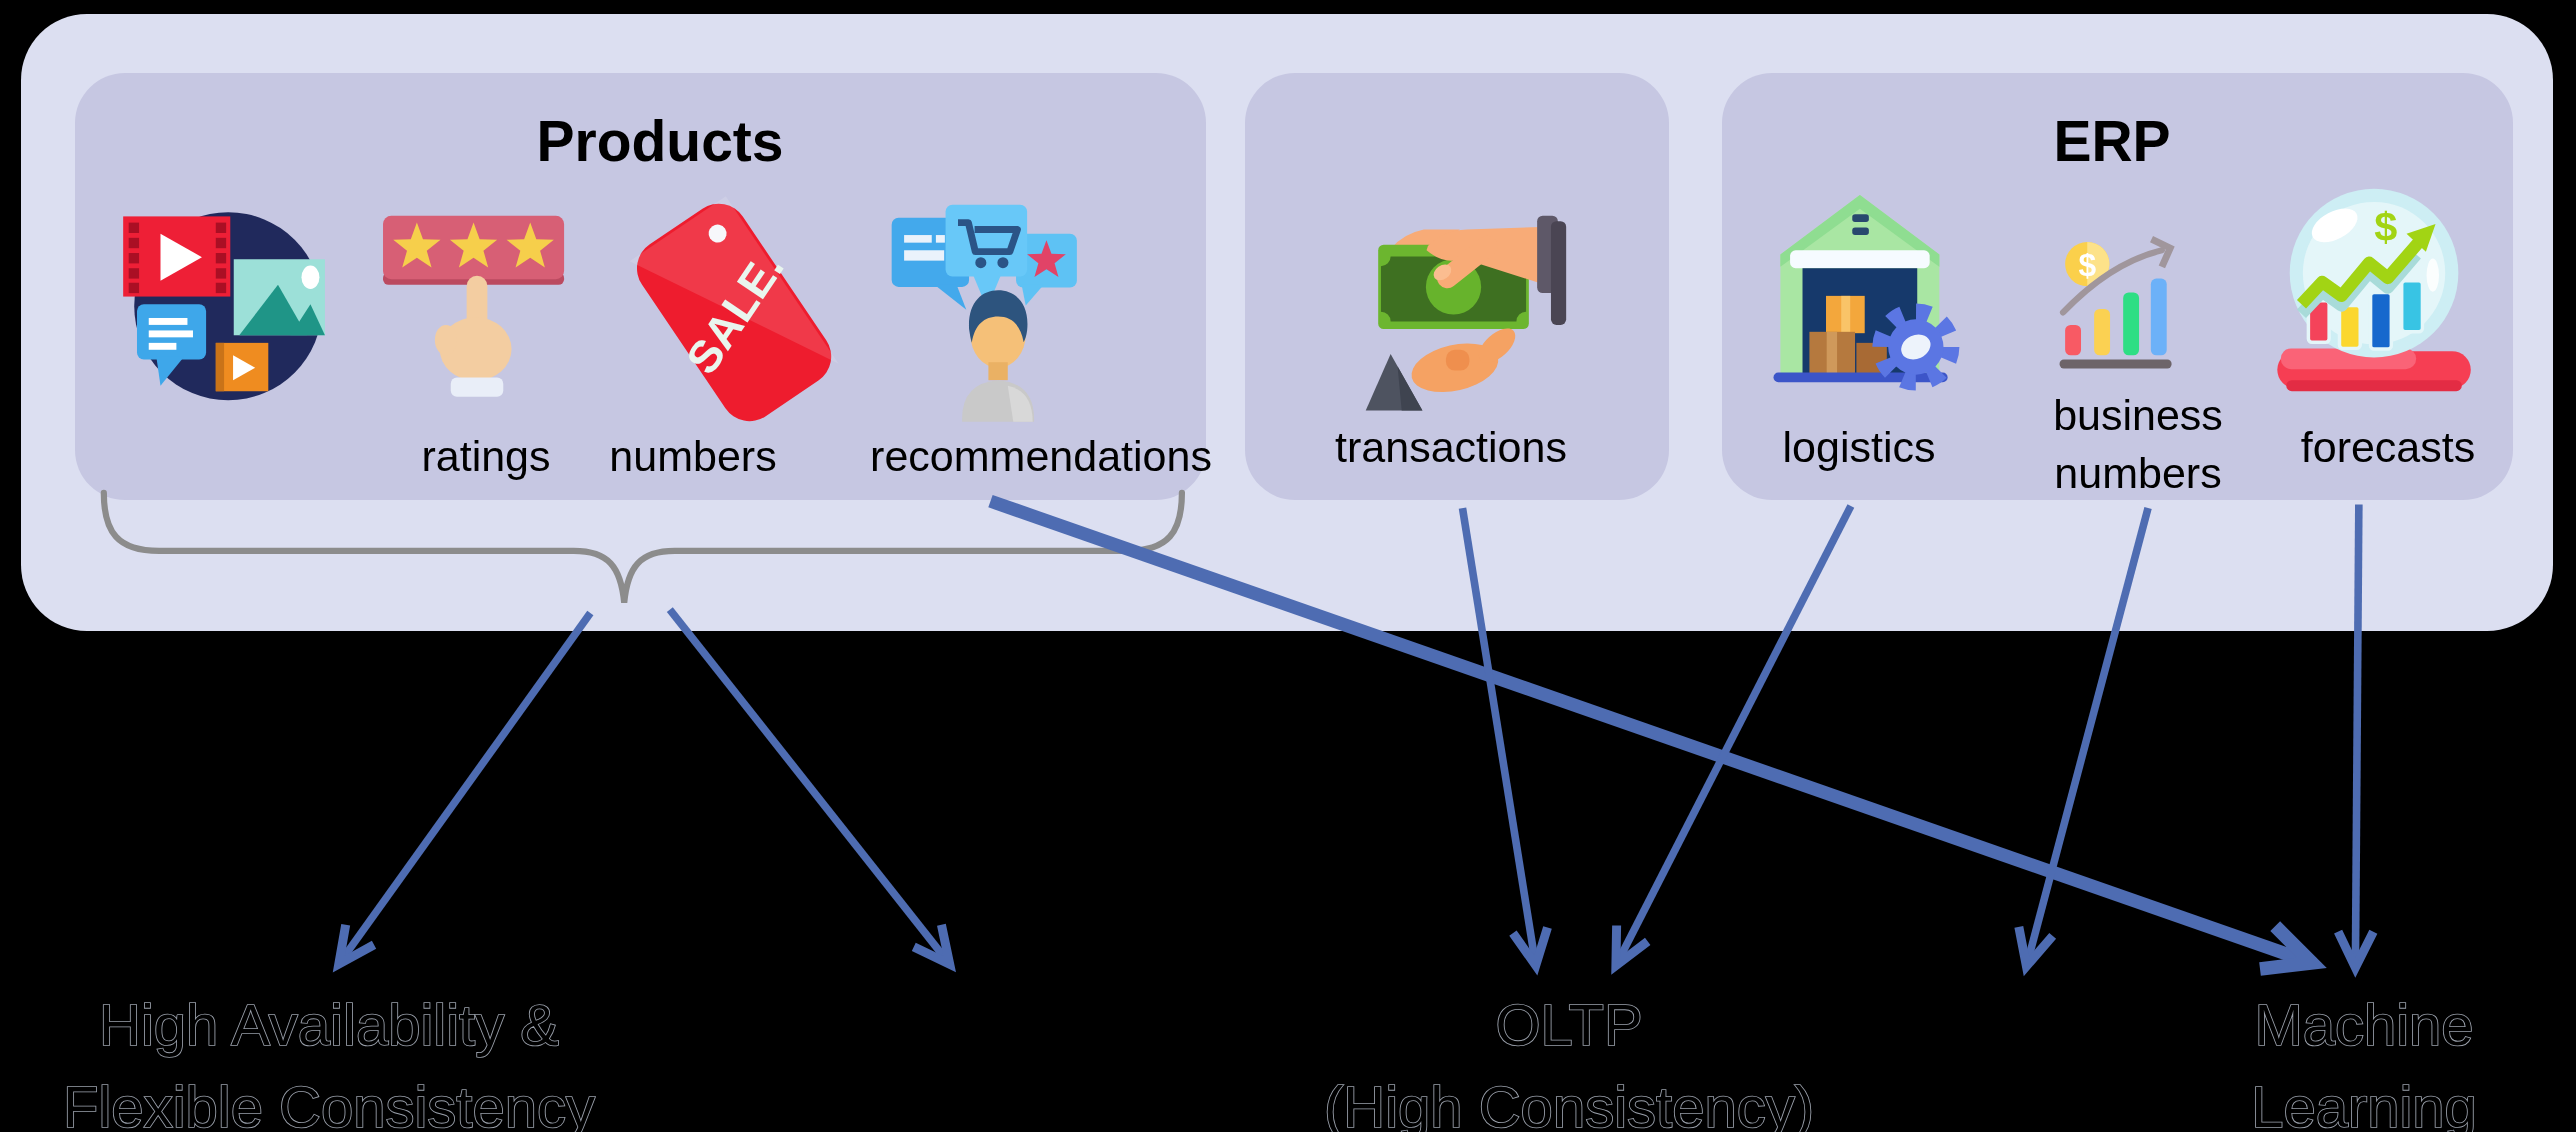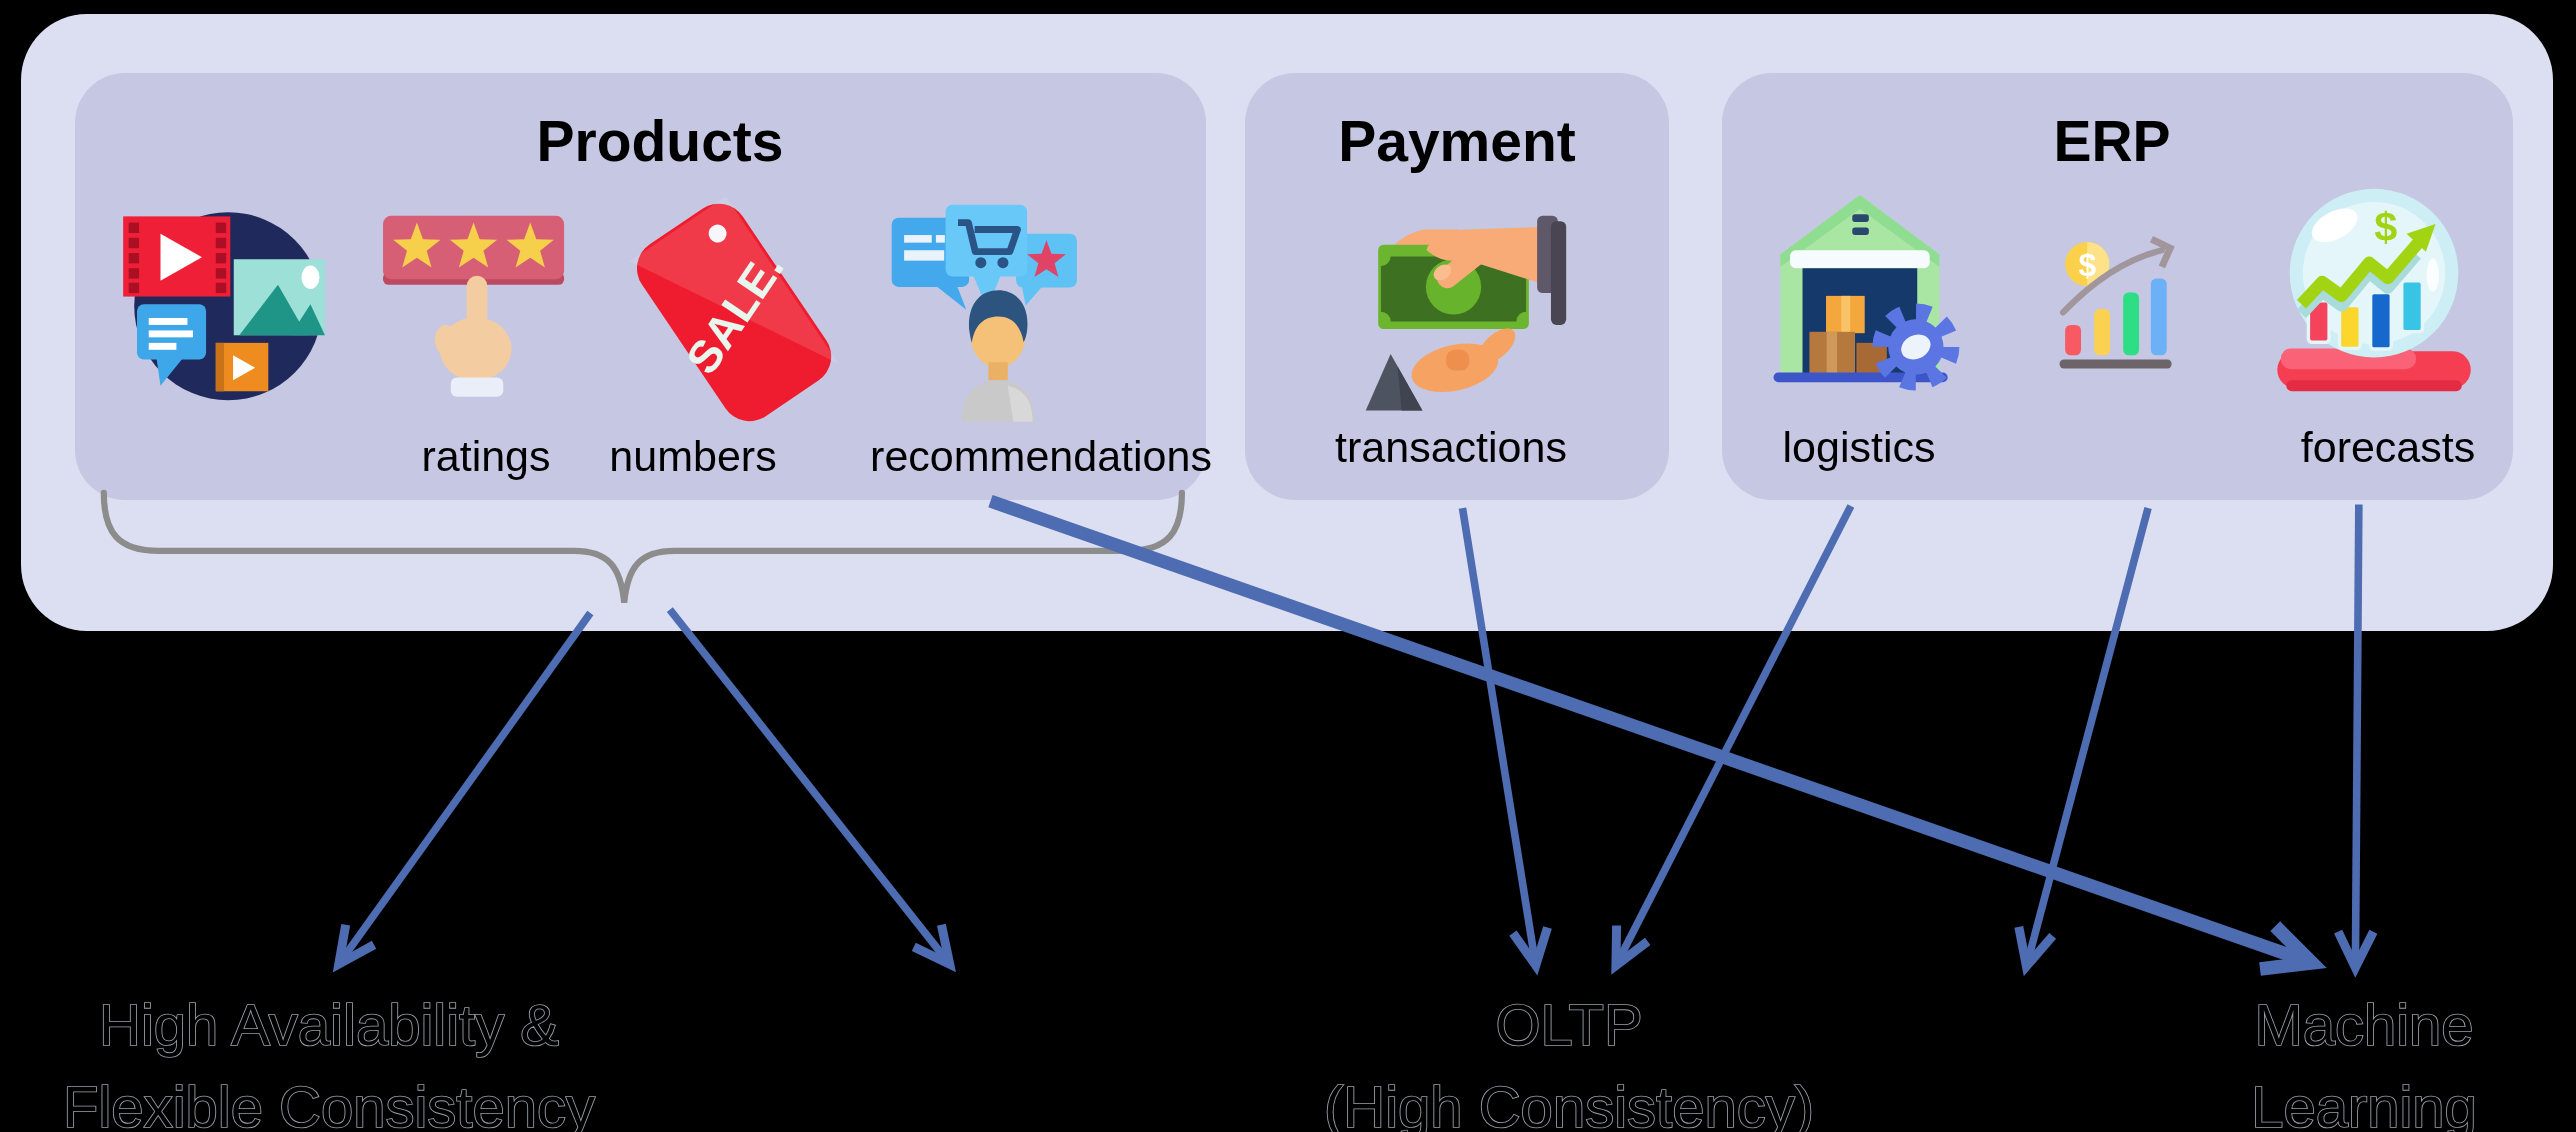--- a/index.html
+++ b/index.html
@@ -24,28 +24,29 @@
 <body>
 
 <div id="canvas">
 
   <div class="panel outer"></div>
   <div class="panel inner" id="products-panel"></div>
   <div class="panel inner" id="payment-panel"></div>
   <div class="panel inner" id="erp-panel"></div>
 
   <div class="title" style="left:660px">Products</div>
-  <div class="title" style="left:1457px">Payment</div>
   <div class="title" style="left:2112px">ERP</div>
 
   <div class="item-label" style="left:486px; top:420px">ratings</div>
   <div class="item-label" style="left:693px;top:420px">numbers</div>
   <div class="item-label" style="left:1041px;top:420px">recommendations</div>
   <div class="item-label" style="left:1451px;top:411px">transactions</div>
   <div class="item-label" style="left:1859px;top:411px">logistics</div>
+  <div class="item-label" style="left:2138px;top:379px">business
+numbers</div>
   <div class="item-label" style="left:2388px;top:411px">forecasts</div>
 
   <div class="target-label" style="left:329px">High Availability &amp;
 Flexible Consistency</div>
   <div class="target-label" style="left:1569px">OLTP
 (High Consistency)</div>
   <div class="target-label" style="left:2364px">Machine
 Learning</div>
 
   <svg id="art" width="2576" height="1132" viewBox="0 0 3727 1638">

